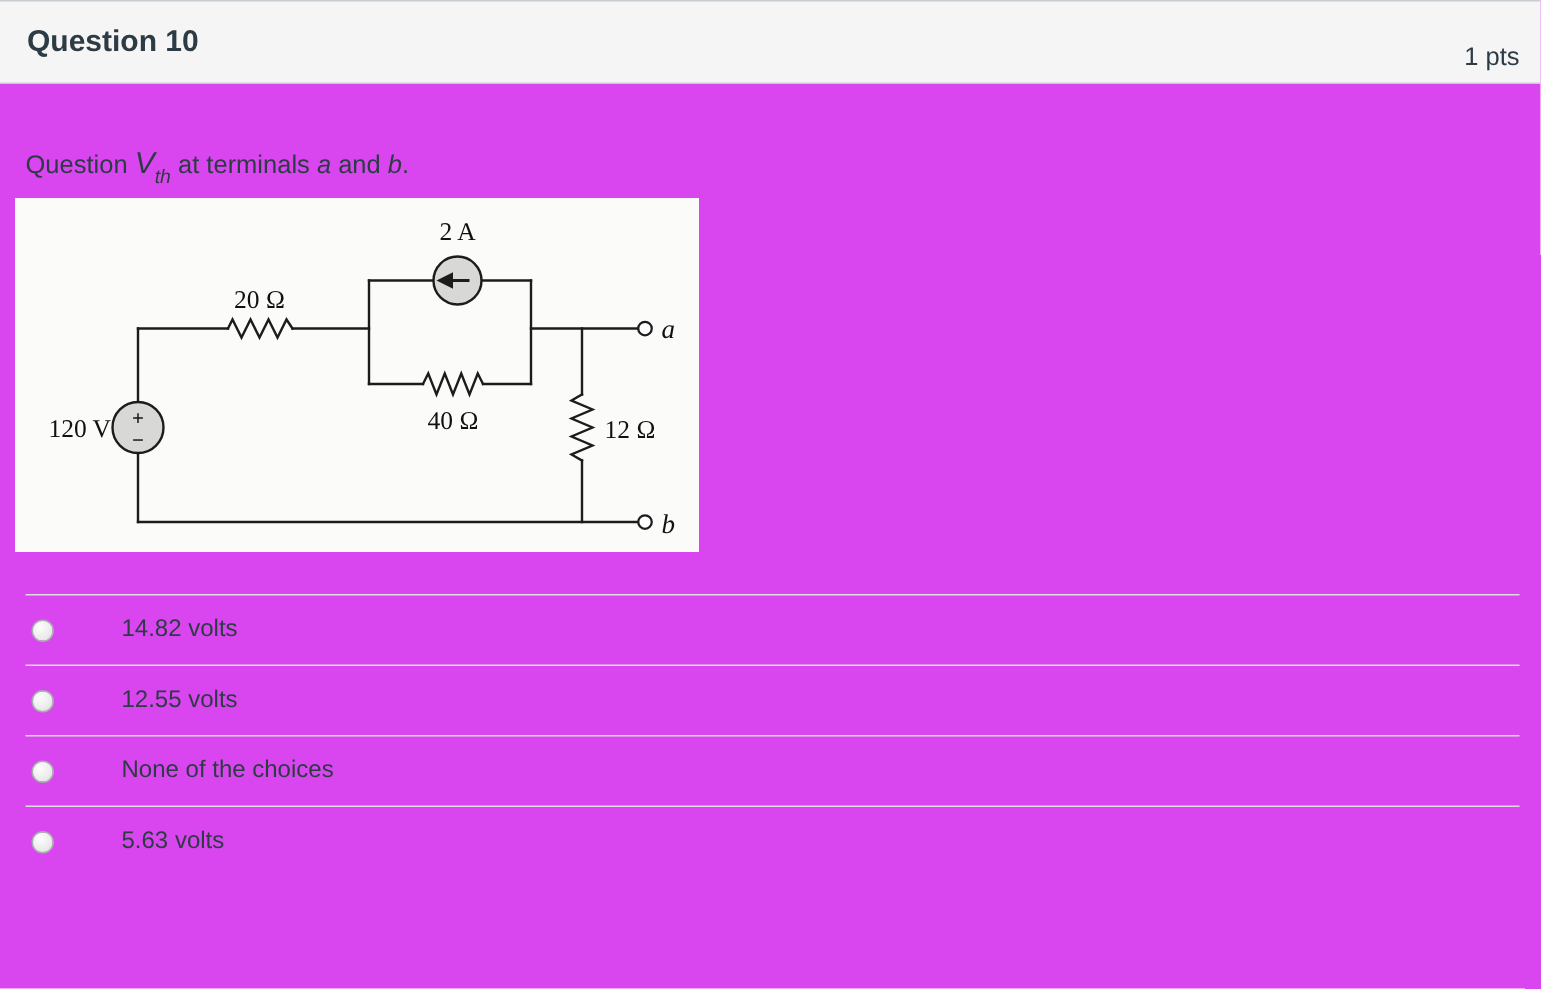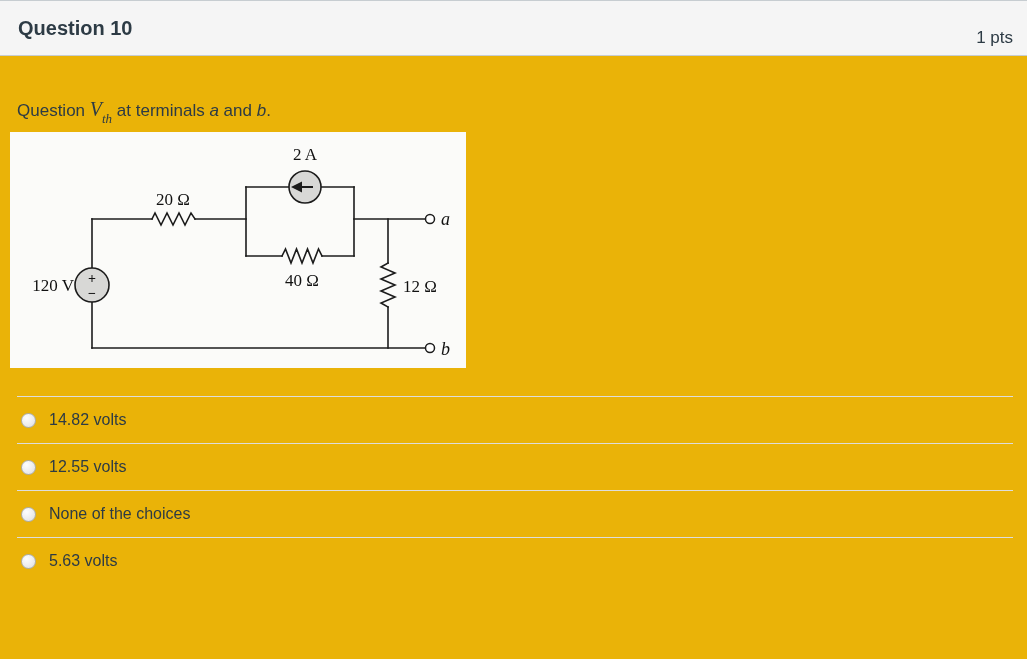--- a/index.html
+++ b/index.html
@@ -1,50 +1,50 @@
 <!DOCTYPE html>
 <html><head>
 <meta charset="utf-8">
 <style>
   * { margin:0; padding:0; box-sizing:border-box; }
   html,body { width:1027px; height:659px; background:#ffffff; overflow:hidden;
     font-family:"Liberation Sans", sans-serif; color:#2d3b45; }
-  .page { position:relative; width:1027px; height:659px; background:#eab308; }
+  .page { position:relative; width:1027px; height:659px; background:#d946ef; }
 
   
   .qheader { position:absolute; top:0; left:0; width:1027px; height:56px;
     background:#f5f5f5; border-top:1px solid #c7cdd1; border-bottom:1px solid #c7cdd1;
     display:flex; align-items:center; justify-content:space-between;
     padding:0 14px 0 18px; }
   .qtitle { font-size:20px; font-weight:bold; color:#2d3b45; }
   .qpts   { font-size:17px; color:#2d3b45;margin-top:20px; }
 
   
   .qtext { position:absolute; top:98px; left:17px; font-size:17px; color:#2d3b45; }
-  .qtext .mathvar { font-family:Liberation Serif, serif; font-style:italic;
+  .qtext .mathvar { font-family:Liberation Sans, sans-serif; font-style:italic;
     font-size:20px; }
   .qtext .mathvar sub { font-size:13px; font-style:italic; position:relative; top:2px; }
   .qtext em { font-style:italic; }
 
   
   .circuit { position:absolute; top:130px; left:0; }
   .wire { stroke:#1c1c1c; stroke-width:1.6; fill:none; stroke-linecap:square; }
   .srcfill { fill:#d8d8d6; stroke:#1c1c1c; stroke-width:1.6; }
   .term { fill:#ffffff; stroke:#1c1c1c; stroke-width:1.5; }
   .clabel { font-family:"Liberation Serif", serif; font-size:17px; fill:#111; }
   .citalic { font-family:"Liberation Serif", serif; font-style:italic; font-size:18px; fill:#111; }
   .csign { font-family:"Liberation Serif", serif; font-size:14px; font-weight:bold; fill:#111; }
 
   
   .answers { position:absolute; top:396px; left:17px; width:996px; }
   .answer-row { height:47px; border-top:1px solid #ddd; display:flex; align-items:center; }
   .radio { width:15px; height:15px; border-radius:50%; border:1px solid #a9adb1;
     background:radial-gradient(circle at 35% 30%, #fdfdfd 0%, #ededed 55%, #dcdcdc 100%);
     margin-left:4px; margin-right:13px; flex:0 0 auto; }
-  .answer-label { font-size:16px; color:#2d3b45; }
+  .answer-label { font-size:16px; color:#2d3b45;margin-left:32px; }
 </style>
 </head>
 <body>
 
 <div class="page">
 
   <div class="qheader">
     <span class="qtitle">Question 10</span>
     <span class="qpts">1 pts</span>
   </div>

